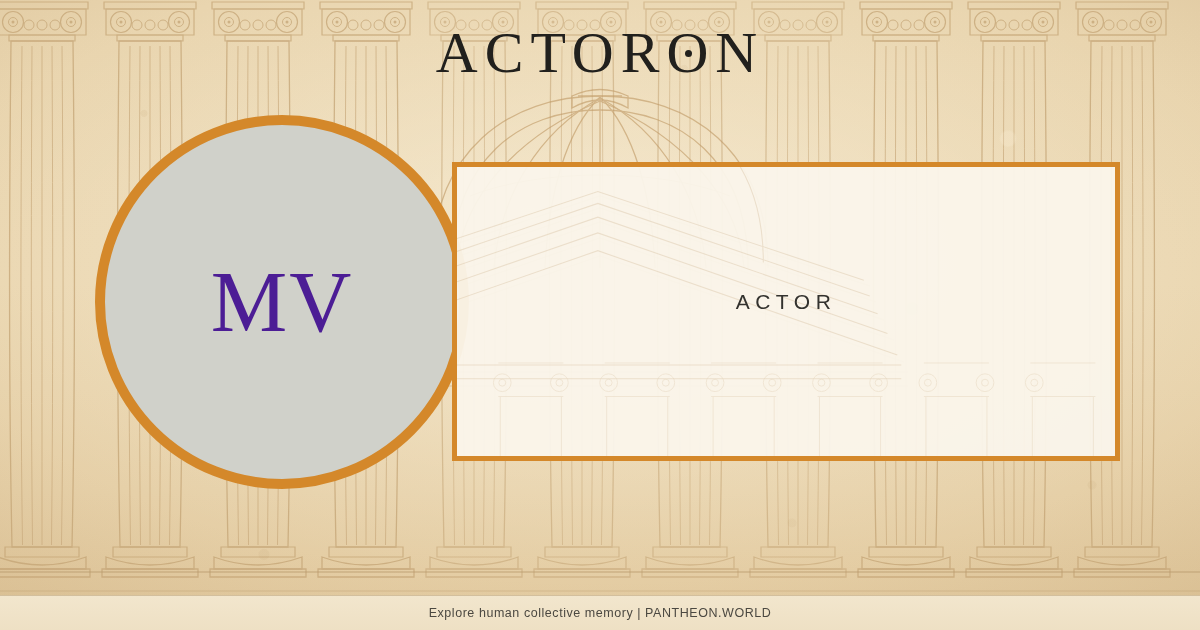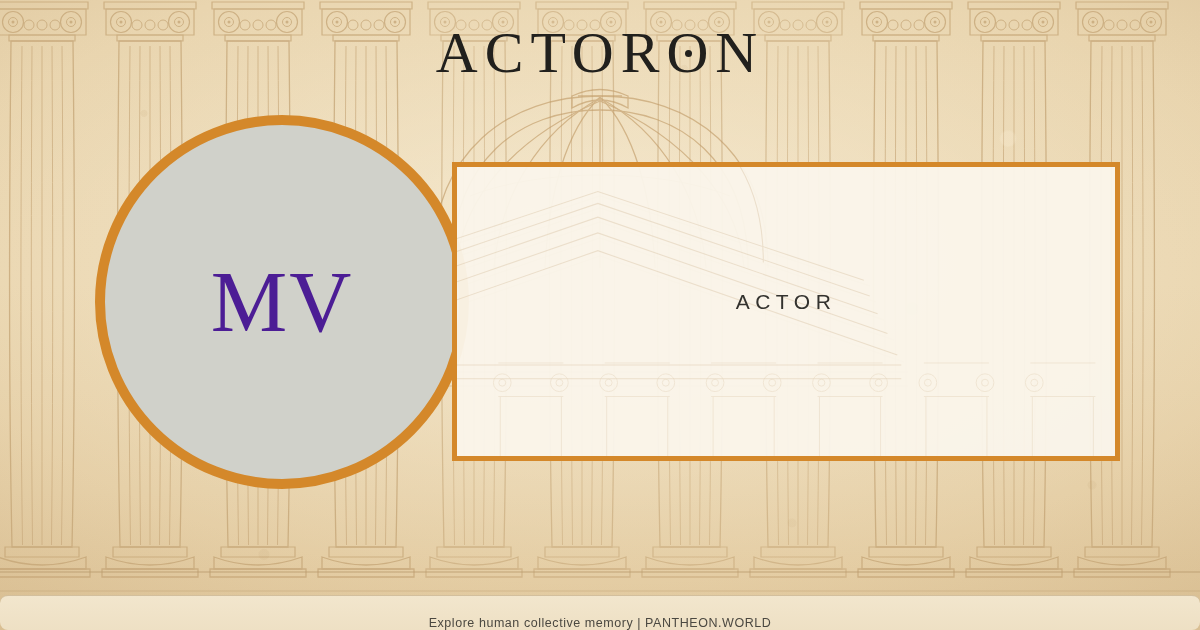--- a/index.html
+++ b/index.html
@@ -44,21 +44,21 @@
   }
 
   
   #architecture { position:absolute; inset:0; pointer-events:none; }
 
   
   #footer-band {
     position:absolute; left:0; right:0; bottom:0; height:35px;
     background:linear-gradient(180deg,#f2e6cd 0%, #eee0c4 100%);
     border-top:1px solid rgba(150,115,66,.30);
-    display:flex; align-items:flex-end; justify-content:center;border-radius:8px;
+    display:flex; align-items:center; justify-content:center;
   }
   #footer-text {
     font-size:12.5px;
     letter-spacing:.55px;
     color:#4b4841;
     white-space:nowrap;
   }
 
   
   #logo {

